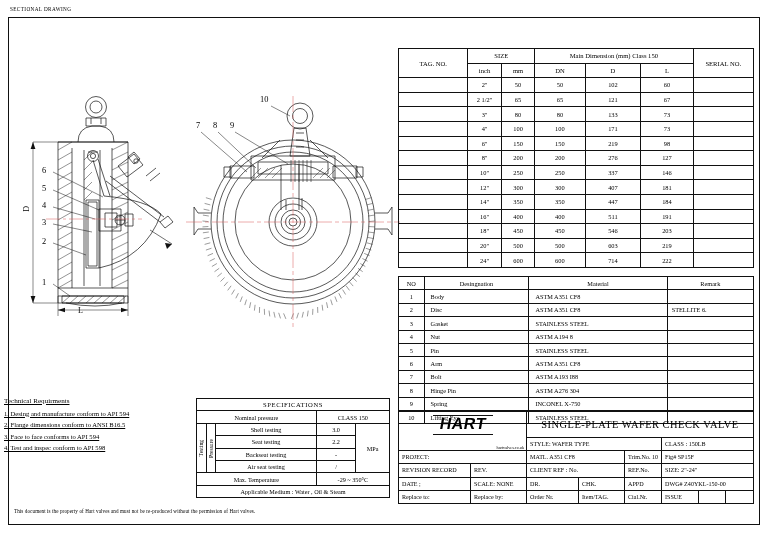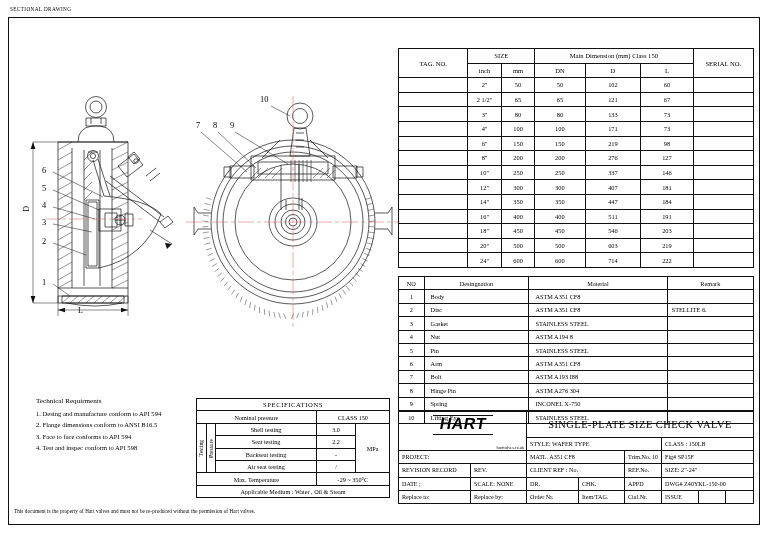--- a/index.html
+++ b/index.html
@@ -65,22 +65,22 @@
   .logo-hart{position:absolute;left:50%;top:4px;transform:translateX(-50%)
     skewX(-10deg);font-family:"Liberation Sans",sans-serif;font-weight:bold;
     font-size:16px;letter-spacing:.5px;line-height:1;}
   .logo-bar{position:absolute;left:50%;transform:translateX(-50%);
     width:60px;height:1.6px;background:#111;}
   .logo-bar.b1{top:2.5px;}
   .logo-bar.b2{top:21.5px;}
   .logo-url{position:absolute;right:2px;bottom:0px;font-size:4.2px;
     font-family:"Liberation Serif",serif;}
 
-  .tech-req{position:absolute;left:36px;top:396px;font-size:6.6px;
-    line-height:11.5px;}
+  .tech-req{position:absolute;left:4px;top:396px;font-size:6.6px;
+    line-height:11.5px;text-decoration:underline;}
   .tech-req .t-title{font-size:7.1px;}
 
   .lbl-D{position:absolute;left:22px;top:206px;font-size:8px;
     writing-mode:vertical-rl;transform:rotate(180deg);}
   .lbl-L{position:absolute;left:78px;top:306px;font-size:8px;}
 
   .callout{position:absolute;font-size:8.4px;font-family:"Liberation Serif",serif;}
   svg{position:absolute;left:0;top:0;}
 </style>
 </head>
@@ -555,21 +555,21 @@
     <tbody>
       <tr style="height:26px">
         <td class="logo-cell" colspan="2" rowspan="2" style="width:120px;height:26px">
           <div class="logo-wrap">
             <div class="logo-bar b1"></div>
             <div class="logo-hart">HART</div>
             <div class="logo-bar b2"></div>
             <div class="logo-url">hartvalves.co.uk</div>
           </div>
         </td>
-        <td class="bigtitle" colspan="4" style="height:18px">SINGLE-PLATE SIZE CHECK VALVE</td>
+        <td class="bigtitle" colspan="4" style="height:18px">SINGLE-PLATE WAFER CHECK VALVE</td>
       </tr>
       <tr>
         <td colspan="3" style="width:148px">STYLE: WAFER TYPE</td>
         <td style="width:88px">CLASS :  150LB</td>
       </tr>
       <tr>
         <td colspan="2">PROJECT:</td>
         <td colspan="2" style="width:90px">MATL.  A351 CF8</td>
         <td>Trim.No. 10</td>
         <td>Fig# SP15F</td>

